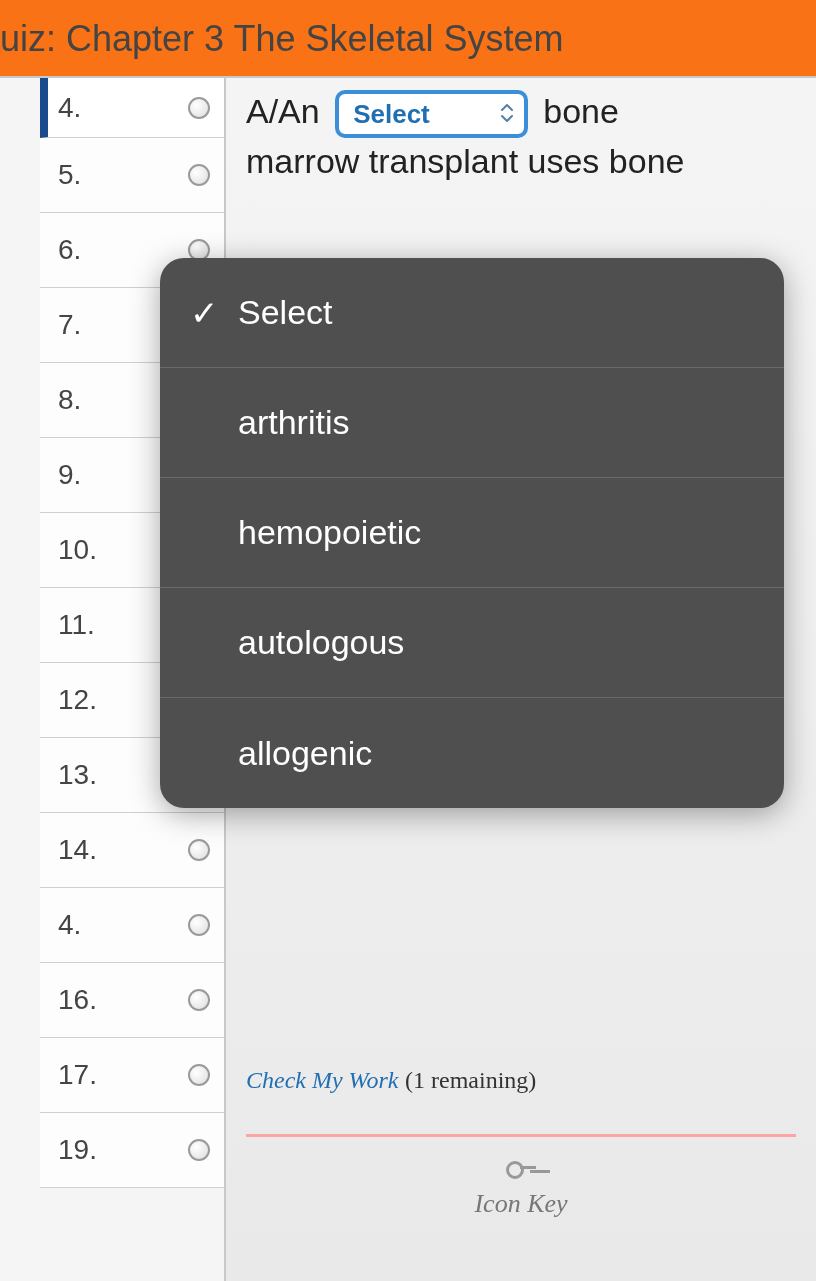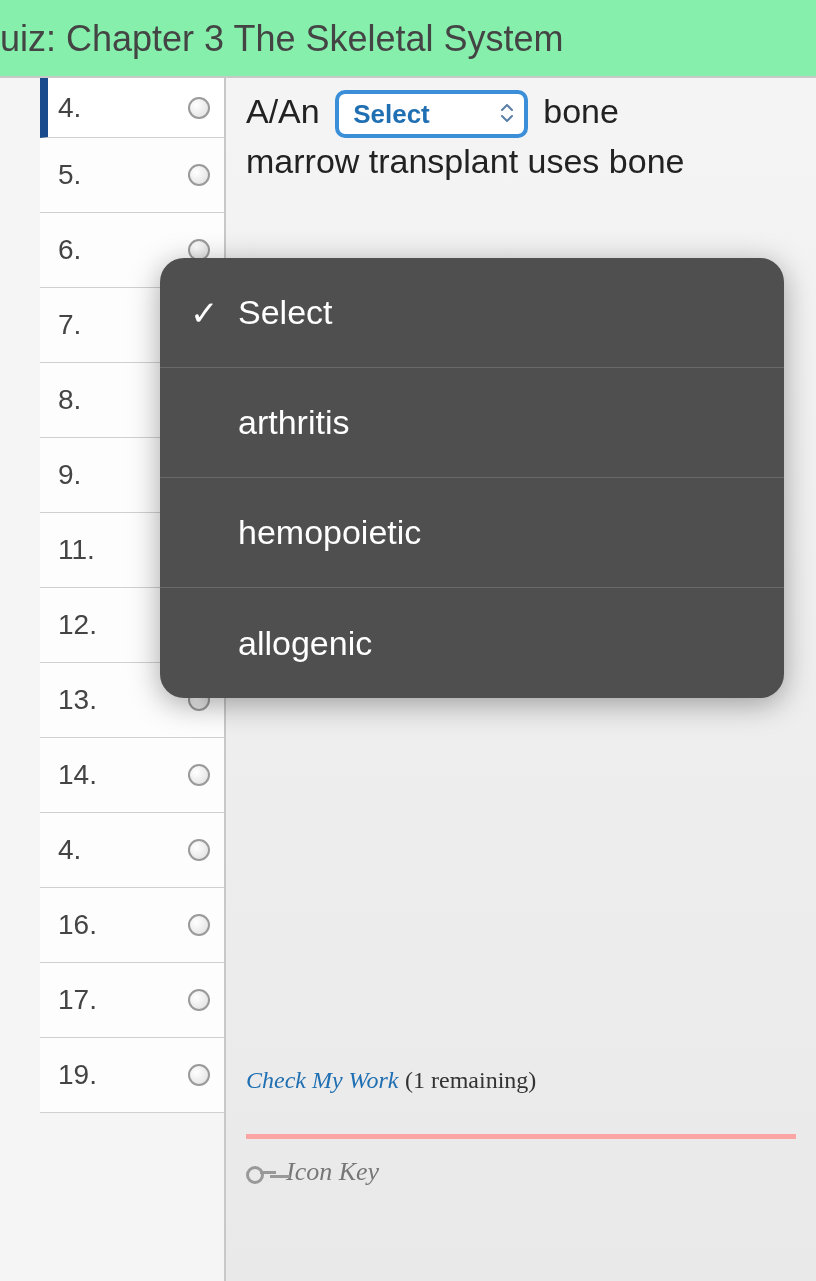--- a/index.html
+++ b/index.html
@@ -9,21 +9,21 @@
     background: linear-gradient(#f5f5f5, #e9e9e9);
     color: #333;
   }
   .header {
     height: 78px;
     padding: 18px 0 0 0;
     font-size: 36px;
     color: #444;
     font-weight: 400;
     border-bottom: 2px solid #c8c8c8;
-    background: #86efac;
+    background: #f97316;
     white-space: nowrap;
     overflow: hidden;
   }
   .main {
     position: relative;
     display: flex;
     height: calc(1281px - 78px);
   }
   .qnav {
     width: 226px;
@@ -88,29 +88,30 @@
   }
   .check-row {
     font-size: 24px;
     margin-top: 880px;
     color: #333;
   }
   .check-link { color: #1f6fb2; cursor: pointer; font-family: Georgia, serif; font-style: italic; }
   .remaining { font-family: Georgia, serif; }
   .iconkey-row {
     margin-top: 40px;
-    border-top: 5px solid #fca5a5;
+    border-top: 3px solid #fca5a5;
     padding-top: 18px;
     font-size: 26px;
     font-style: italic;
     color: #777;
     font-family: Georgia, serif;
     display: flex;
     align-items: center;
     gap: 10px;
+    flex-direction: column;
   }
   .key-icon {
     display: inline-block;
     width: 30px; height: 24px;
     position: relative;
   }
   .key-icon::before {
     content: "";
     position: absolute;
     left: 0; top: 6px;
@@ -184,20 +185,24 @@
     <div class="qrow">
       <span>7.</span>
       <span class="status-dot"></span>
     </div>
     <div class="qrow">
       <span>8.</span>
       <span class="status-dot"></span>
     </div>
     <div class="qrow">
       <span>9.</span>
+      <span class="status-dot"></span>
+    </div>
+    <div class="qrow">
+      <span>10.</span>
       <span class="status-dot"></span>
     </div>
     <div class="qrow">
       <span>11.</span>
       <span class="status-dot"></span>
     </div>
     <div class="qrow">
       <span>12.</span>
       <span class="status-dot"></span>
     </div>
@@ -258,17 +263,20 @@
     <div class="dd-item selected">
       <span>Select</span>
     </div>
     <div class="dd-item">
       <span>arthritis</span>
     </div>
     <div class="dd-item">
       <span>hemopoietic</span>
     </div>
     <div class="dd-item">
+      <span>autologous</span>
+    </div>
+    <div class="dd-item">
       <span>allogenic</span>
     </div>
   </div>
 
 </div>
 
 </body></html>

